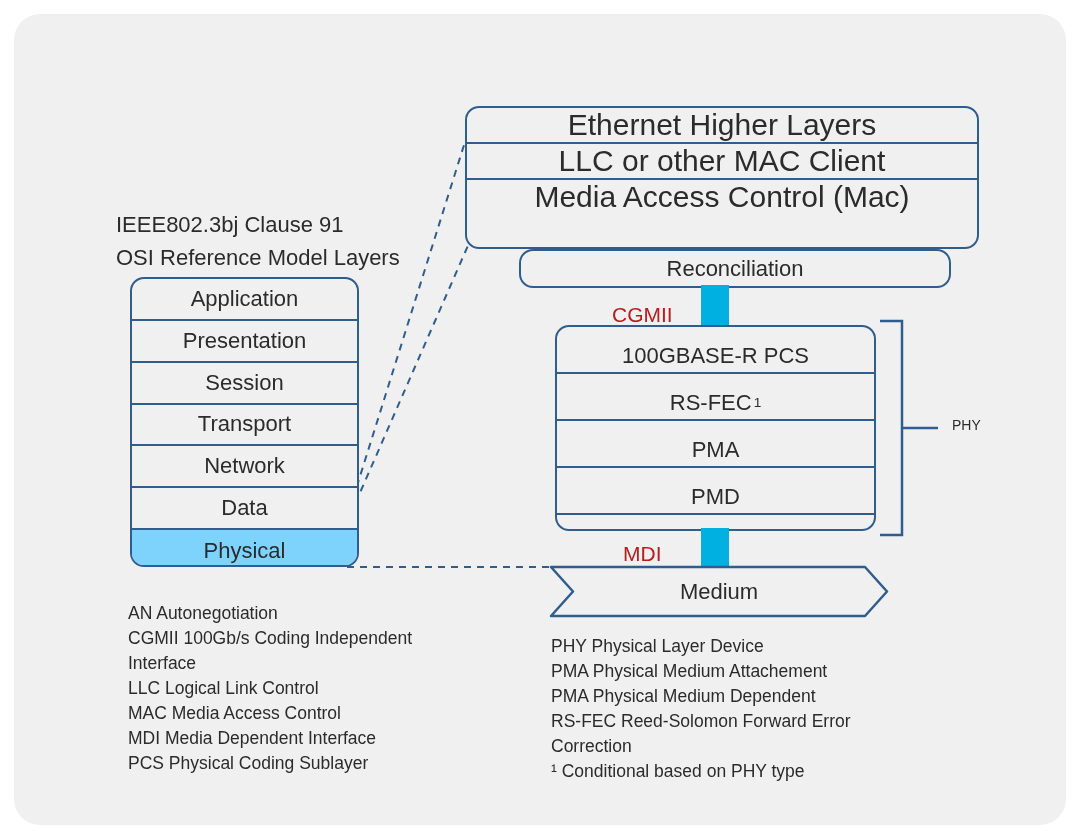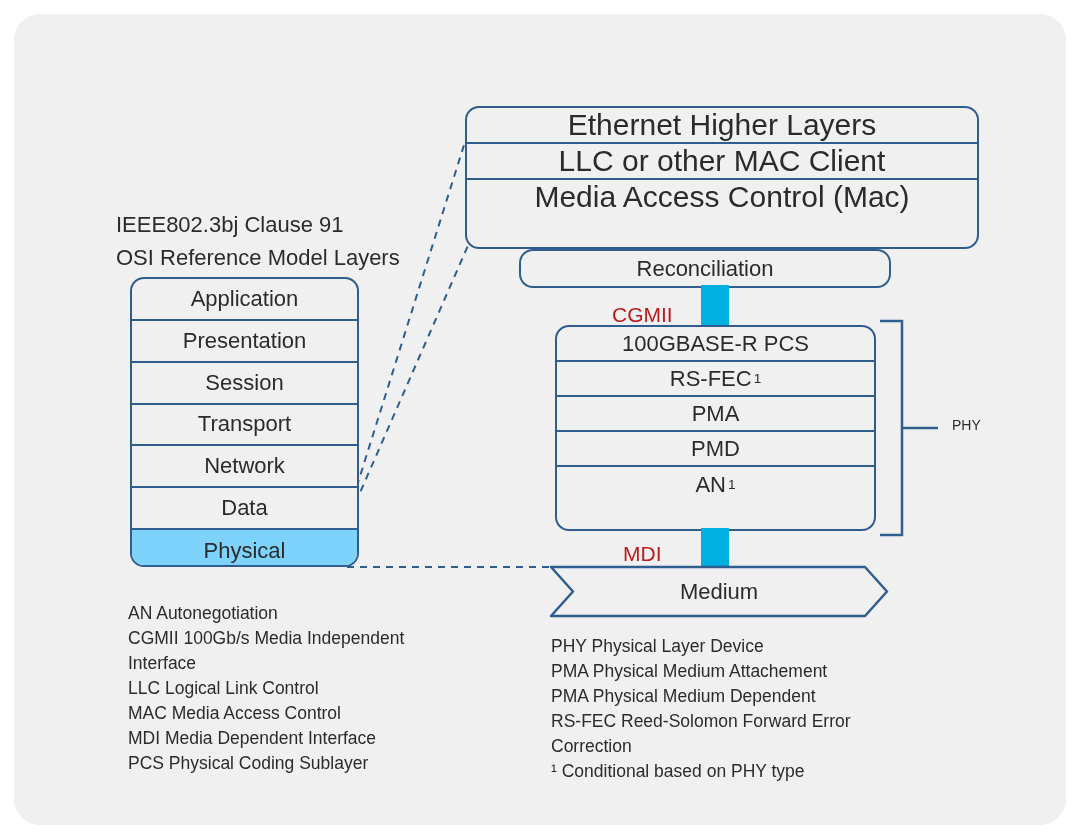--- a/index.html
+++ b/index.html
@@ -72,36 +72,37 @@
   }
   #eth-stack .row {
     height: 35.75px;
     font-size: 30px;
   }
 
   
   #reconciliation {
     left: 505px;
     top: 235px;
-    width: 372px;
+    width: 432px;
     height: 39px;
     font-size: 22px;
   }
   #reconciliation .row { height: 100%; font-size: 22px; }
 
   
   #phy-stack {
     left: 541px;
     top: 311px;
     width: 321px;
     height: 206px;
   }
   #phy-stack .row {
     height: 35px;
     font-size: 22px;
+    margin-top: 12px;
   }
   .sup {
     font-size: 0.62em;
     vertical-align: super;
     margin-left: 2px;
   }
 
   
   .cyan-bar {
     position: absolute;
@@ -249,21 +250,21 @@
 
   <div id="medium-wrap">
     <svg width="340" height="53" viewBox="0 0 340 53" xmlns="http://www.w3.org/2000/svg">
       <path d="M 2 2 L 316 2 L 338 26.5 L 316 51 L 2 51 L 24 26.5 Z" fill="#f0f0f0" stroke="#2f5d8e" stroke-width="2.5" stroke-linejoin="round"></path>
     </svg>
     <div id="medium-label">Medium</div>
   </div>
 
   <div class="legend" id="legend-left">
     <div>AN Autonegotiation</div>
-    <div>CGMII 100Gb/s Media Independent Interface</div>
+    <div>CGMII 100Gb/s Coding Independent Interface</div>
     <div>LLC Logical Link Control</div>
     <div>MAC Media Access Control</div>
     <div>MDI Media Dependent Interface</div>
     <div>PCS Physical Coding Sublayer</div>
   </div>
 
   <div class="legend" id="legend-right">
     <div>PHY Physical Layer Device</div>
     <div>PMA Physical Medium Attachement</div>
     <div>PMA Physical Medium Dependent</div>

